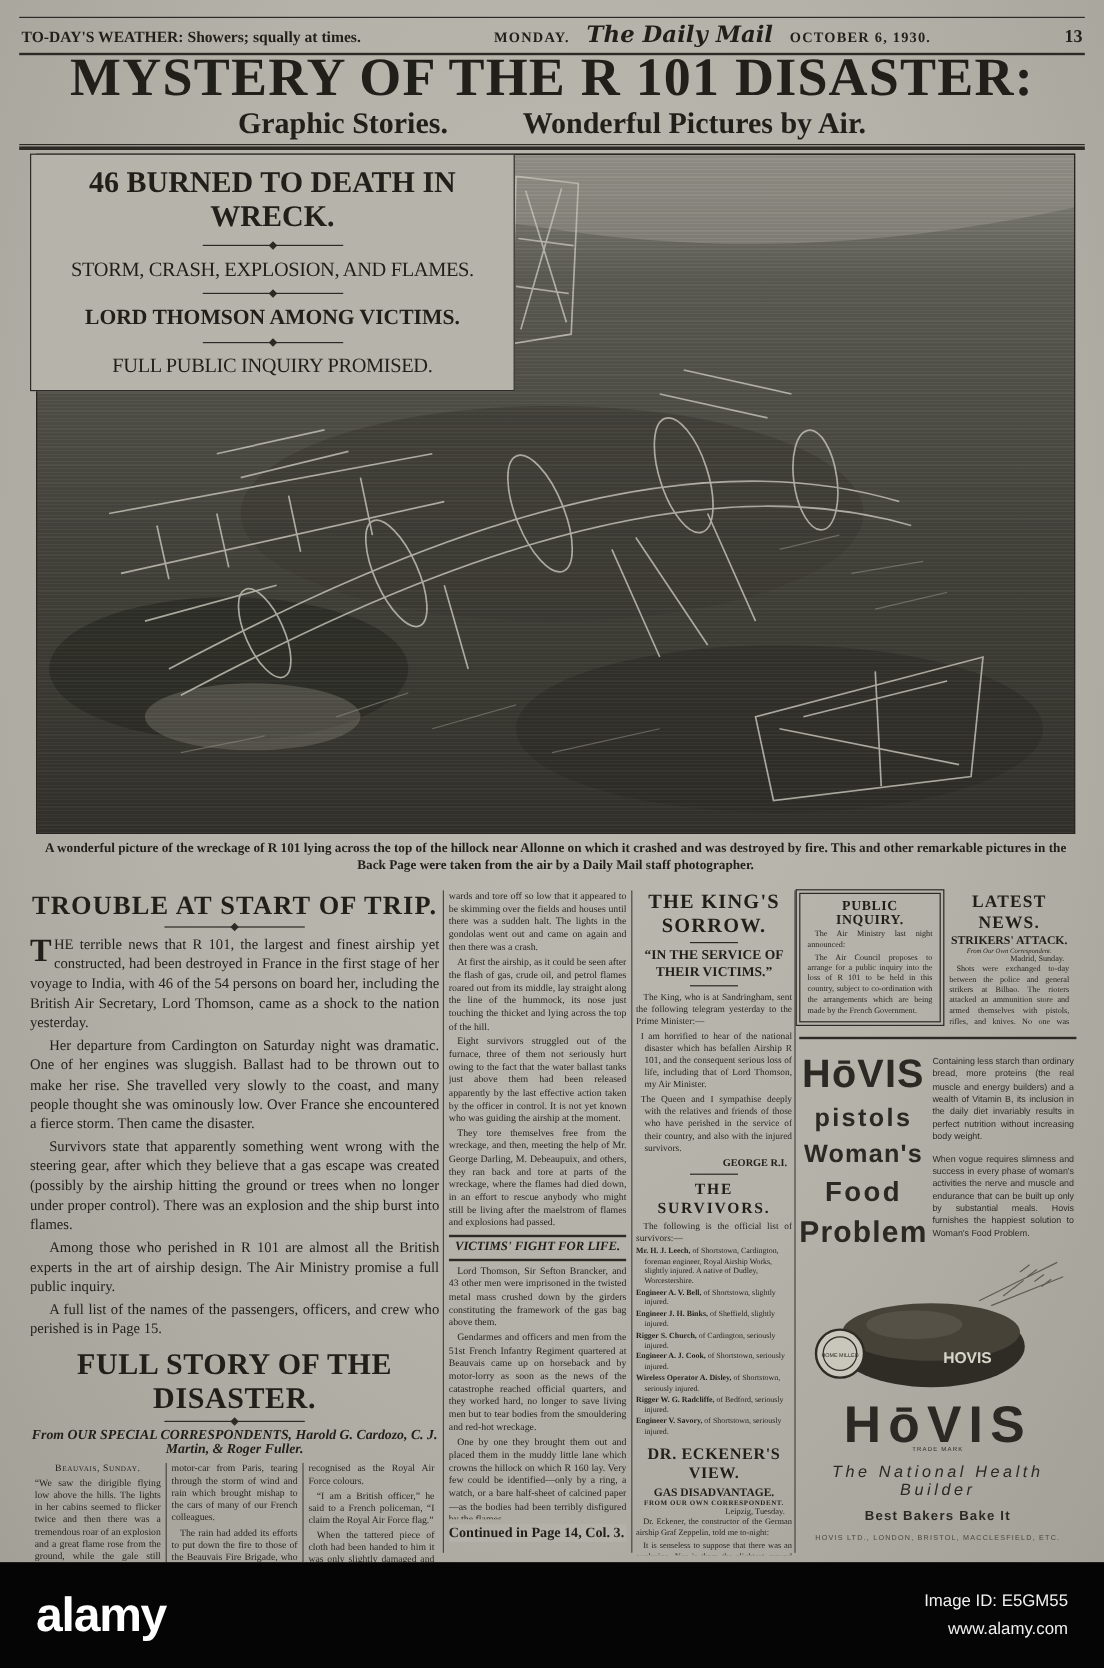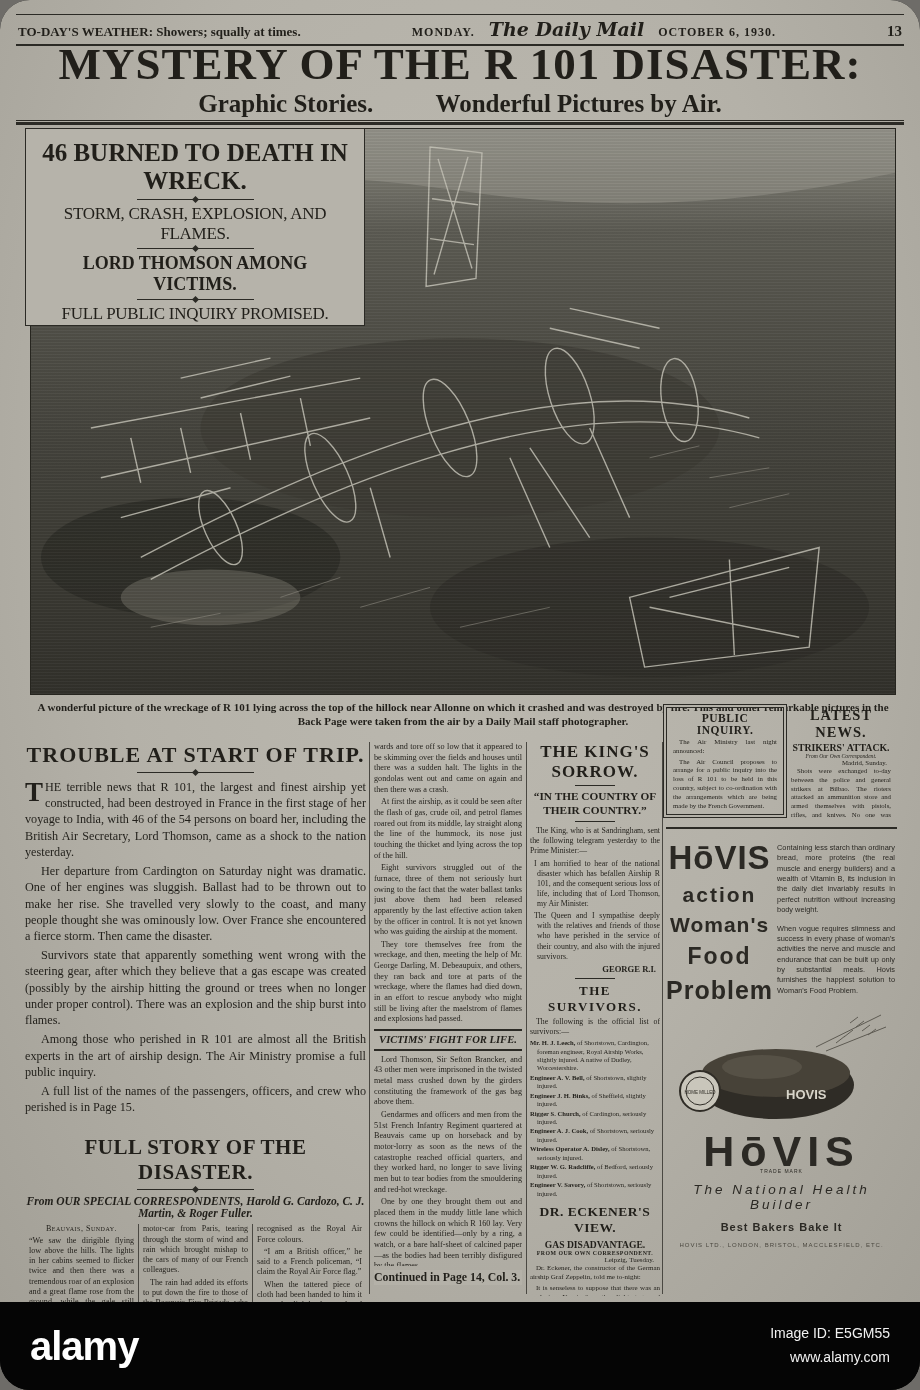--- a/index.html
+++ b/index.html
@@ -1,17 +1,17 @@
 <!DOCTYPE html>
 <html><head>
 <meta charset="utf-8">
 <style>
   html,body{margin:0;padding:0;background:#6e6c68;}
   .page{position:relative;width:920px;height:1390px;background:#050505;overflow:hidden;
-        font-family:"Liberation Serif",serif;color:#211f1a;border-radius:30px;}
+        font-family:"Liberation Serif",serif;color:#211f1a;}
   .paper{position:absolute;left:0;top:0;width:920px;height:1302px;
          background:radial-gradient(ellipse at 50% 38%,#bdbab1 0%,#b4b1a8 55%,#a3a097 100%);}
   .abs{position:absolute;box-sizing:border-box;}
 
   
   .hdr{left:16px;top:14px;width:888px;border-top:1px solid #2b2a25;border-bottom:2px solid #2b2a25;
        padding:3px 2px 4px 2px;display:flex;justify-content:space-between;align-items:baseline;}
   .hdr .weather{font-size:13px;font-weight:bold;}
   .hdr .center{display:flex;gap:14px;align-items:baseline;}
   .hdr .day,.hdr .date{font-size:12px;font-weight:bold;letter-spacing:1px;}
@@ -23,40 +23,40 @@
   .sub-head{left:0;top:90px;width:920px;text-align:center;font-size:25px;font-weight:bold;}
   .sub-head span{margin:0 28px;}
   .rule-dbl{left:16px;top:120px;width:888px;height:5px;border-top:1px solid #2b2a25;border-bottom:3px solid #2b2a25;}
 
   
   .photo{left:30px;top:128px;width:866px;height:567px;border:1px solid #26251f;overflow:hidden;background:#3b3a34;}
   .photo svg{display:block;width:100%;height:100%;}
   .grain{position:absolute;inset:0;background:repeating-linear-gradient(0deg,rgba(255,255,255,.03) 0 1px,rgba(0,0,0,.04) 1px 3px);pointer-events:none;}
 
   
-  .bulletin{left:25px;top:128px;width:340px;height:198px;background:#b6b3aa;border:1px solid #2b2a25;
+  .bulletin{left:25px;top:128px;width:404px;height:198px;background:#b6b3aa;border:1px solid #2b2a25;
             padding:10px 14px;display:flex;flex-direction:column;justify-content:space-between;}
   .b1{font-size:25px;font-weight:bold;text-align:center;line-height:1.12;}
   .b2,.b4{font-size:17px;text-align:center;letter-spacing:-0.3px;}
   .b3{font-size:18px;font-weight:bold;text-align:center;}
   .dvd{display:flex;align-items:center;justify-content:center;margin:2px auto;}
   .dvd::before,.dvd::after{content:"";height:1px;background:#2b2a25;width:58px;}
   .dvd i{width:5px;height:5px;background:#2b2a25;transform:rotate(45deg);display:block;margin:0 -2px;}
 
   .caption{left:30px;top:700px;width:866px;font-size:11px;font-weight:bold;text-align:center;line-height:1.3;}
 
   
   .vline{position:absolute;width:1px;background:#4a4842;}
   .left-story{left:25px;top:742px;width:341px;}
   .t-title{font-size:22px;font-weight:bold;text-align:center;letter-spacing:1px;}
   .t-body{font-size:12.2px;line-height:1.33;text-align:justify;margin-top:4px;}
   .t-body p{margin:0 0 3px 0;text-indent:16px;}
   .t-body p.lead{text-indent:0;}
   .t-body p.lead::first-letter{font-size:27px;font-weight:bold;float:left;line-height:.85;padding:2px 2px 0 0;}
-  .fs-title{font-size:21px;font-weight:bold;text-align:center;margin-top:20px;letter-spacing:.5px;}
+  .fs-title{font-size:25px;font-weight:bold;text-align:center;margin-top:9px;letter-spacing:.5px;}
   .byline{font-size:11.5px;font-weight:bold;font-style:italic;text-align:center;margin-top:3px;}
   .scols{display:flex;margin-top:5px;height:200px;overflow:hidden;}
   .scol{width:33.33%;padding:0 4px;font-size:8.1px;line-height:1.27;text-align:justify;}
   .scol + .scol{border-left:1px solid #4a4842;}
   .scol p{margin:0 0 2px 0;text-indent:7px;}
   .scol p.nofirst{text-indent:0;}
   .dateline{text-align:center;font-variant:small-caps;letter-spacing:.5px;margin-bottom:1px;}
   .flaghead{font-weight:bold;font-style:italic;font-size:9.6px;border-bottom:1px solid #2b2a25;margin:3px 0 3px 0;padding-bottom:1px;}
 
   .col4{left:374px;top:742px;width:148px;height:524px;overflow:hidden;font-size:8.2px;line-height:1.3;text-align:justify;}
@@ -75,21 +75,21 @@
   .sig{text-align:right;font-weight:bold;font-size:8.6px;margin:1px 4px 3px 0;}
   .s-title{font-size:13px;font-weight:bold;text-align:center;letter-spacing:1.5px;margin-top:2px;}
   .entries{font-size:6.6px;line-height:1.28;margin-top:2px;}
   .entries div{padding-left:7px;text-indent:-7px;margin-bottom:1px;}
   .entries b{font-weight:bold;}
   .e-title{font-size:13.5px;font-weight:bold;text-align:center;letter-spacing:.5px;margin-top:6px;}
   .e-sub{font-size:9.6px;font-weight:bold;text-align:center;margin-top:3px;}
   .e-credit{font-size:5.8px;font-weight:bold;text-align:center;letter-spacing:.5px;}
   .e-date{font-size:7px;text-align:right;margin-right:6px;}
 
-  .rcol{left:666px;top:707px;width:231px;}
+  .rcol{left:666px;top:744px;width:231px;}
   .rrow{display:flex;gap:7px;}
   .inq{width:118px;border:1px solid #2b2a25;box-shadow:0 0 0 2px #b4b1a8,0 0 0 3px #2b2a25;
        padding:4px 6px;box-sizing:border-box;height:108px;overflow:hidden;}
   .inq-title{font-size:11.5px;font-weight:bold;text-align:center;letter-spacing:.5px;}
   .inq p{font-size:6.8px;line-height:1.3;text-align:justify;margin:2px 0 0 0;text-indent:6px;}
   .lnews{width:100px;overflow:hidden;height:112px;}
   .ln-title{font-size:14.5px;font-weight:bold;text-align:center;letter-spacing:1px;}
   .ln-sub{font-size:9.8px;font-weight:bold;text-align:center;margin-top:1px;}
   .ln-credit{font-size:5.6px;text-align:center;font-style:italic;}
   .ln-date{font-size:6.8px;text-align:right;margin-right:4px;}
@@ -258,21 +258,21 @@
       <p>Lord Thomson, Sir Sefton Brancker, and 43 other men were imprisoned in the twisted metal mass crushed down by the girders constituting the framework of the gas bag above them.</p>
       <p>Gendarmes and officers and men from the 51st French Infantry Regiment quartered at Beauvais came up on horseback and by motor-lorry as soon as the news of the catastrophe reached official quarters, and they worked hard, no longer to save living men but to tear bodies from the smouldering and red-hot wreckage.</p>
       <p>One by one they brought them out and placed them in the muddy little lane which crowns the hillock on which R 160 lay.  Very few could be identified—only by a ring, a watch, or a bare half-sheet of calcined paper—as the bodies had been terribly disfigured by the flames.</p>
 
     </div>
     <div class="abs continued">Continued in Page 14, Col. 3.</div>
 
     <div class="abs kcol">
       <div class="k-title">THE KING'S SORROW.</div>
       <div class="srule"></div>
-      <div class="k-sub">“IN THE COUNTRY OF THEIR COUNTRY.”</div>
+      <div class="k-sub">“IN THE SERVICE OF THEIR VICTIMS.”</div>
       <div class="srule"></div>
       <div class="body">
         <p style="text-indent:6px">The King, who is at Sandringham, sent the following telegram yesterday to the Prime Minister:—</p>
         <p class="tele">I am horrified to hear of the national disaster which has befallen Airship R 101, and the consequent serious loss of life, including that of Lord Thomson, my Air Minister.</p>
         <p class="tele">The Queen and I sympathise deeply with the relatives and friends of those who have perished in the service of their country, and also with the injured survivors.</p>
       </div>
       <div class="sig">GEORGE R.I.</div>
       <div class="srule"></div>
       <div class="s-title">THE SURVIVORS.</div>
       <div class="body" style="margin-top:2px">
@@ -314,21 +314,21 @@
           <p>Shots were exchanged to-day between the police and general strikers at Bilbao.  The rioters attacked an ammunition store and armed themselves with pistols, rifles, and knives.  No one was wounded.</p>
 
         </div>
       </div>
       <div class="r-sep"></div>
 
       <div class="hovis">
         <div class="ad-top">
           <div class="ad-left">
             <div class="ad-brand1">HōVIS</div>
-            <div class="ad-w1">action</div>
+            <div class="ad-w1">pistols</div>
             <div class="ad-w2">Woman's</div>
             <div class="ad-w3">Food</div>
             <div class="ad-w4">Problem</div>
           </div>
           <div class="ad-right">
             <p>Containing less starch than ordinary bread, more proteins (the real muscle and energy builders) and a wealth of Vitamin B, its inclusion in the daily diet invariably results in perfect nutrition without increasing body weight.</p>
             <p>When vogue requires slimness and success in every phase of woman's activities the nerve and muscle and endurance that can be built up only by substantial meals.  Hovis furnishes the happiest solution to Woman's Food Problem.</p>
           </div>
         </div>
         <div class="bread">

